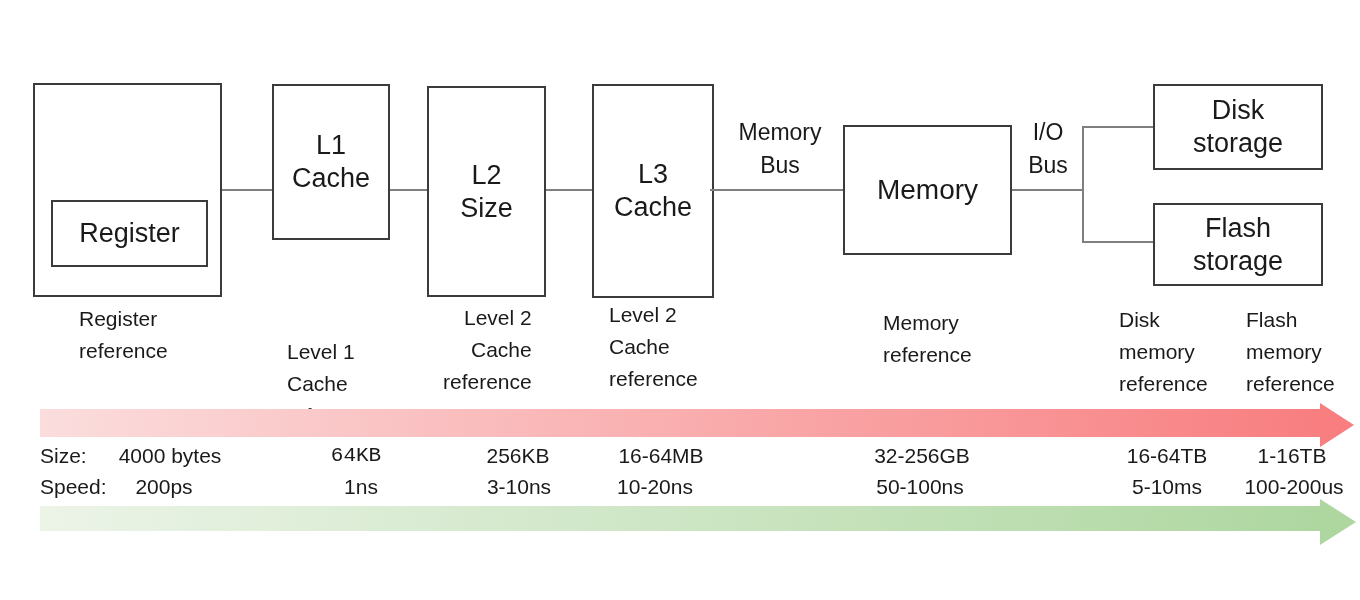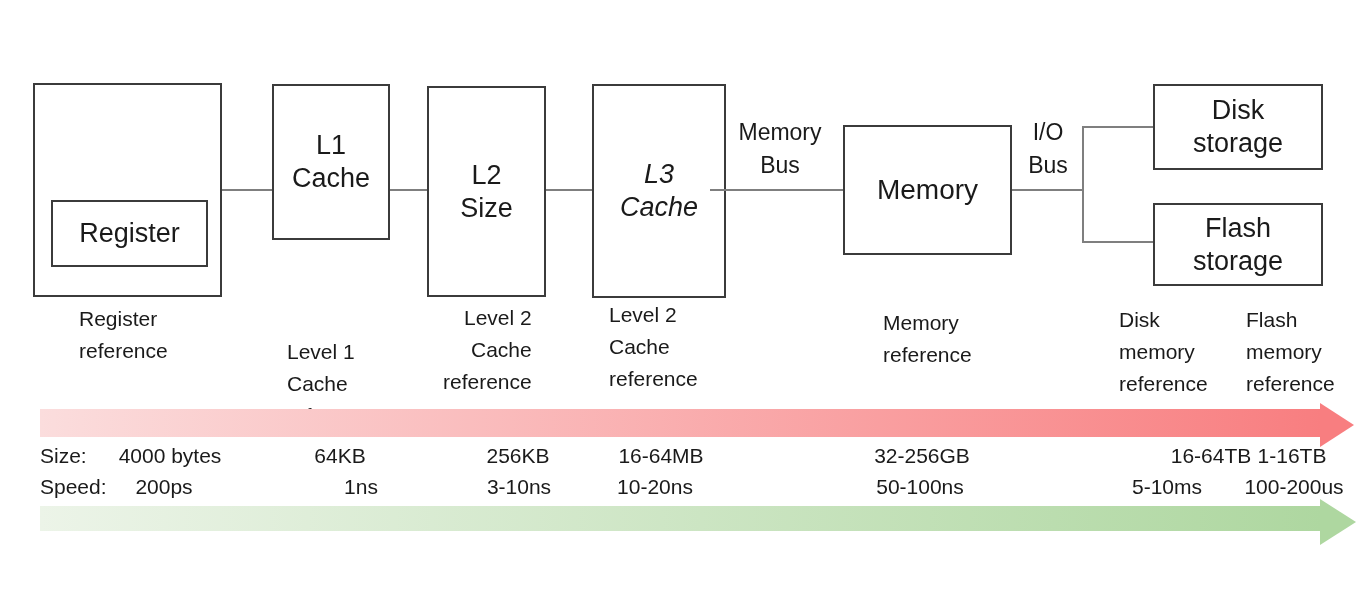--- a/index.html
+++ b/index.html
@@ -29,21 +29,21 @@
     white-space: pre-line;
     line-height: 1.22;
   }
   #cpu-box   { left: 33px;  top: 83px;  width: 189px; height: 214px; display: block; }
   #cpu-title { position: absolute; top: 38px; left: 0; width: 100%; text-align: center; font-size: 36px; }
   #register-box { position: absolute; left: 16px; top: 115px; width: 157px; height: 67px;
                   border: 2px solid var(--border); display: flex; align-items: center; justify-content: center;
                   font-size: 27px; background: #fff; }
   #l1-box     { left: 272px;  top: 84px;  width: 118px; height: 156px; font-size: 27px; }
   #l2-box     { left: 427px;  top: 86px;  width: 119px; height: 211px; font-size: 27px; }
-  #l3-box     { left: 592px;  top: 84px;  width: 134px; height: 214px; font-size: 27px; font-style: italic; }
+  #l3-box     { left: 592px;  top: 84px;  width: 122px; height: 214px; font-size: 27px; }
   #memory-box { left: 843px;  top: 125px; width: 169px; height: 130px; font-size: 28px; }
   #disk-box   { left: 1153px; top: 84px;  width: 170px; height: 86px;  font-size: 27px; }
   #flash-box  { left: 1153px; top: 203px; width: 170px; height: 83px;  font-size: 27px; }
 
   .connector-h { position: absolute; height: 2px; background: var(--connector); }
   .connector-v { position: absolute; width: 2px;  background: var(--connector); }
   #conn-cpu-l1    { left: 222px;  top: 189px; width: 50px;  }
   #conn-l1-l2     { left: 390px;  top: 189px; width: 37px;  }
   #conn-l2-l3     { left: 546px;  top: 189px; width: 46px;  }
   #conn-l3-mem    { left: 710px;  top: 189px; width: 133px; }
@@ -72,25 +72,25 @@
   #red-arrow-head   { left: 1320px; top: 403px; border-top: 22px solid transparent; border-bottom: 22px solid transparent; border-left: 34px solid #f87e80; }
   #green-arrow-head { left: 1320px; top: 499px; border-top: 23px solid transparent; border-bottom: 23px solid transparent; border-left: 36px solid #aed7a0; }
 
   .row-label { position: absolute; font-size: 21px; white-space: nowrap; }
   .row-val   { position: absolute; font-size: 21px; white-space: nowrap; transform: translateX(-50%); }
   #size-label  { left: 40px; top: 444px; }
   #speed-label { left: 40px; top: 475px; }
   .size-val  { top: 444px; }
   .speed-val { top: 475px; }
   #size-0 { left: 170px; }  #speed-0 { left: 164px; }
-  #size-1 { left: 340px; }  #speed-1 { left: 361px; }
+  #size-1 { left: 356px; font-family: Liberation Mono, monospace; }  #speed-1 { left: 361px; }
   #size-2 { left: 518px; }  #speed-2 { left: 519px; }
   #size-3 { left: 661px; }  #speed-3 { left: 655px; }
   #size-4 { left: 922px; }  #speed-4 { left: 920px; }
-  #size-5 { left: 1167px; margin-left: 44px; } #speed-5 { left: 1167px; }
+  #size-5 { left: 1167px; } #speed-5 { left: 1167px; }
   #size-6 { left: 1292px; } #speed-6 { left: 1294px; }
 
   #diagram-title {
     position: absolute;
     left: 569px; top: 540px;
     transform: translateX(-50%);
     font-size: 31px;
     font-weight: 700;
     white-space: nowrap;
   }

